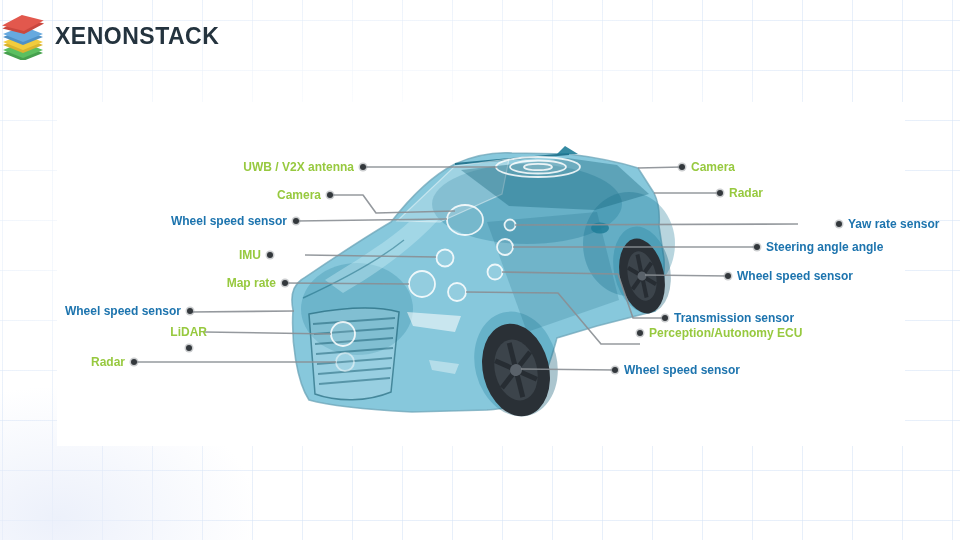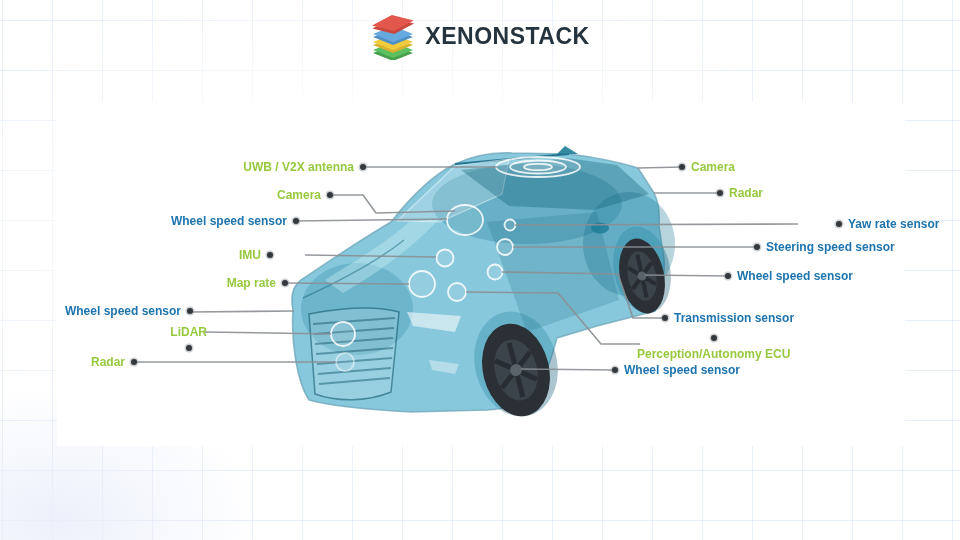--- a/index.html
+++ b/index.html
@@ -11,21 +11,21 @@
       radial-gradient(ellipse 55% 50% at 40% 42%, rgba(255,255,255,0.95) 35%, rgba(255,255,255,0) 100%),
       radial-gradient(ellipse 30% 35% at 6% 96%, rgba(233,238,250,0.85), rgba(233,238,250,0) 70%),
       linear-gradient(to right, rgba(213,227,246,0.55) 1px, rgba(0,0,0,0) 1px),
       linear-gradient(to bottom, rgba(213,227,246,0.55) 1px, rgba(0,0,0,0) 1px);
     background-size:100% 100%, 100% 100%, 50px 50px, 50px 50px;
     background-position:0 0, 0 0, 2px 0, 0 20px;
     position:relative;
   }
   .logo {
     position:absolute; top:12px; left:0; width:100%;
-    display:flex; align-items:center; justify-content:center; gap:9px;
+    display:flex; align-items:center; justify-content:flex-start; gap:9px;
     height:48px;
   }
   .logo-text {
     font-size:23px; font-weight:bold; color:#24333e; letter-spacing:0.5px;
   }
   .panel {
     position:absolute; left:57px; top:102px; width:848px; height:344px;
     background:#ffffff;
   }
   .car-svg { position:absolute; left:0; top:0; width:848px; height:344px; }
@@ -210,31 +210,31 @@
   <div class="sensor-label" style="top: 84px; left: 660px; color: rgb(151, 201, 63);">
       <span class="dot"></span>
       <span class="txt">Radar</span>
     </div>
   <div class="sensor-label" style="top: 115px; left: 738px; color: rgb(29, 116, 174); padding-left: 41px;">
       <span class="dot"></span>
       <span class="txt">Yaw rate sensor</span>
     </div>
   <div class="sensor-label" style="top: 138px; left: 697px; color: rgb(29, 116, 174);">
       <span class="dot"></span>
-      <span class="txt">Steering speed sensor</span>
+      <span class="txt">Steering angle angle</span>
     </div>
   <div class="sensor-label" style="top: 167px; left: 668px; color: rgb(29, 116, 174);">
       <span class="dot"></span>
       <span class="txt">Wheel speed sensor</span>
     </div>
   <div class="sensor-label" style="top: 209px; left: 605px; color: rgb(29, 116, 174);">
       <span class="dot"></span>
       <span class="txt">Transmission sensor</span>
     </div>
-  <div class="sensor-label" style="top: 233px; left: 580px; color: rgb(151, 201, 63); flex-direction: column;">
+  <div class="sensor-label" style="top: 224px; left: 580px; color: rgb(151, 201, 63);">
       <span class="dot"></span>
       <span class="txt">Perception/Autonomy ECU</span>
     </div>
   <div class="sensor-label" style="top: 261px; left: 555px; color: rgb(29, 116, 174);">
       <span class="dot"></span>
       <span class="txt">Wheel speed sensor</span>
     </div>
 
 </div>
 

